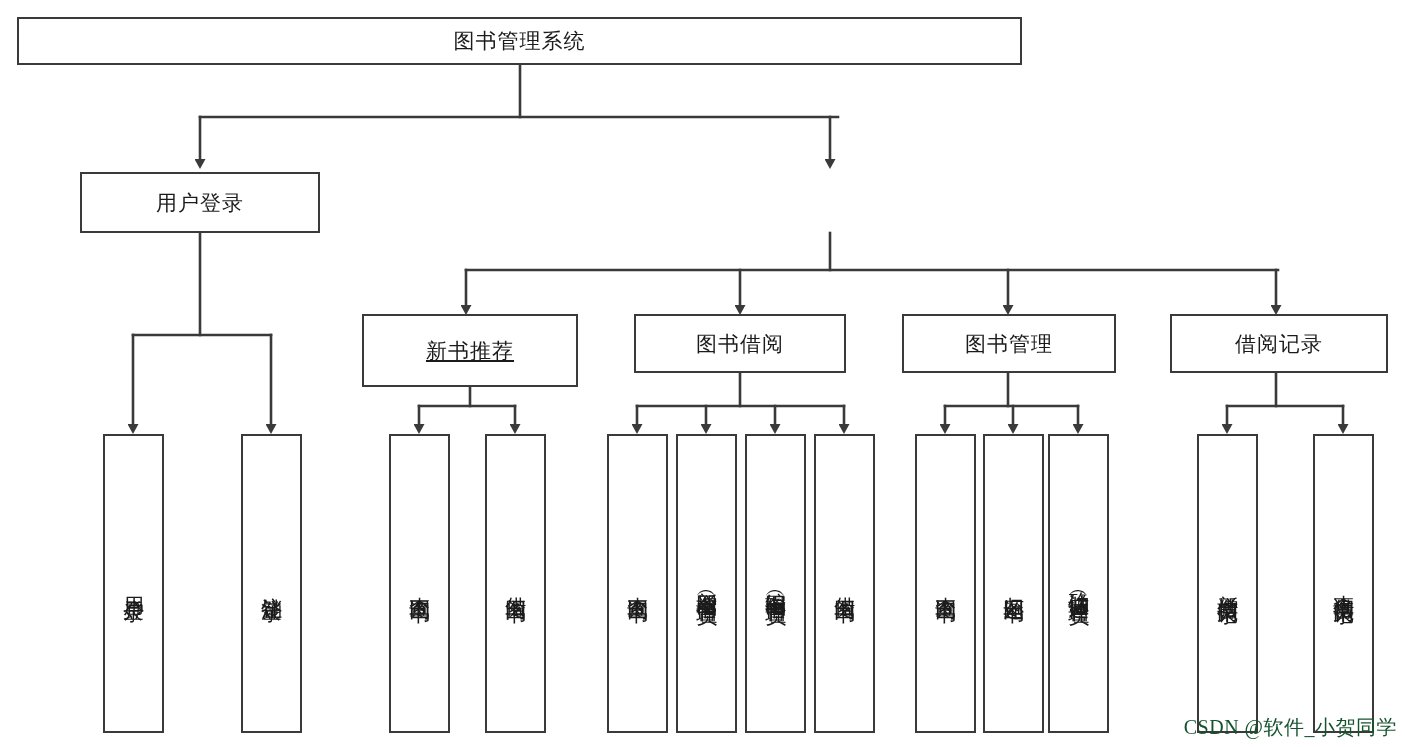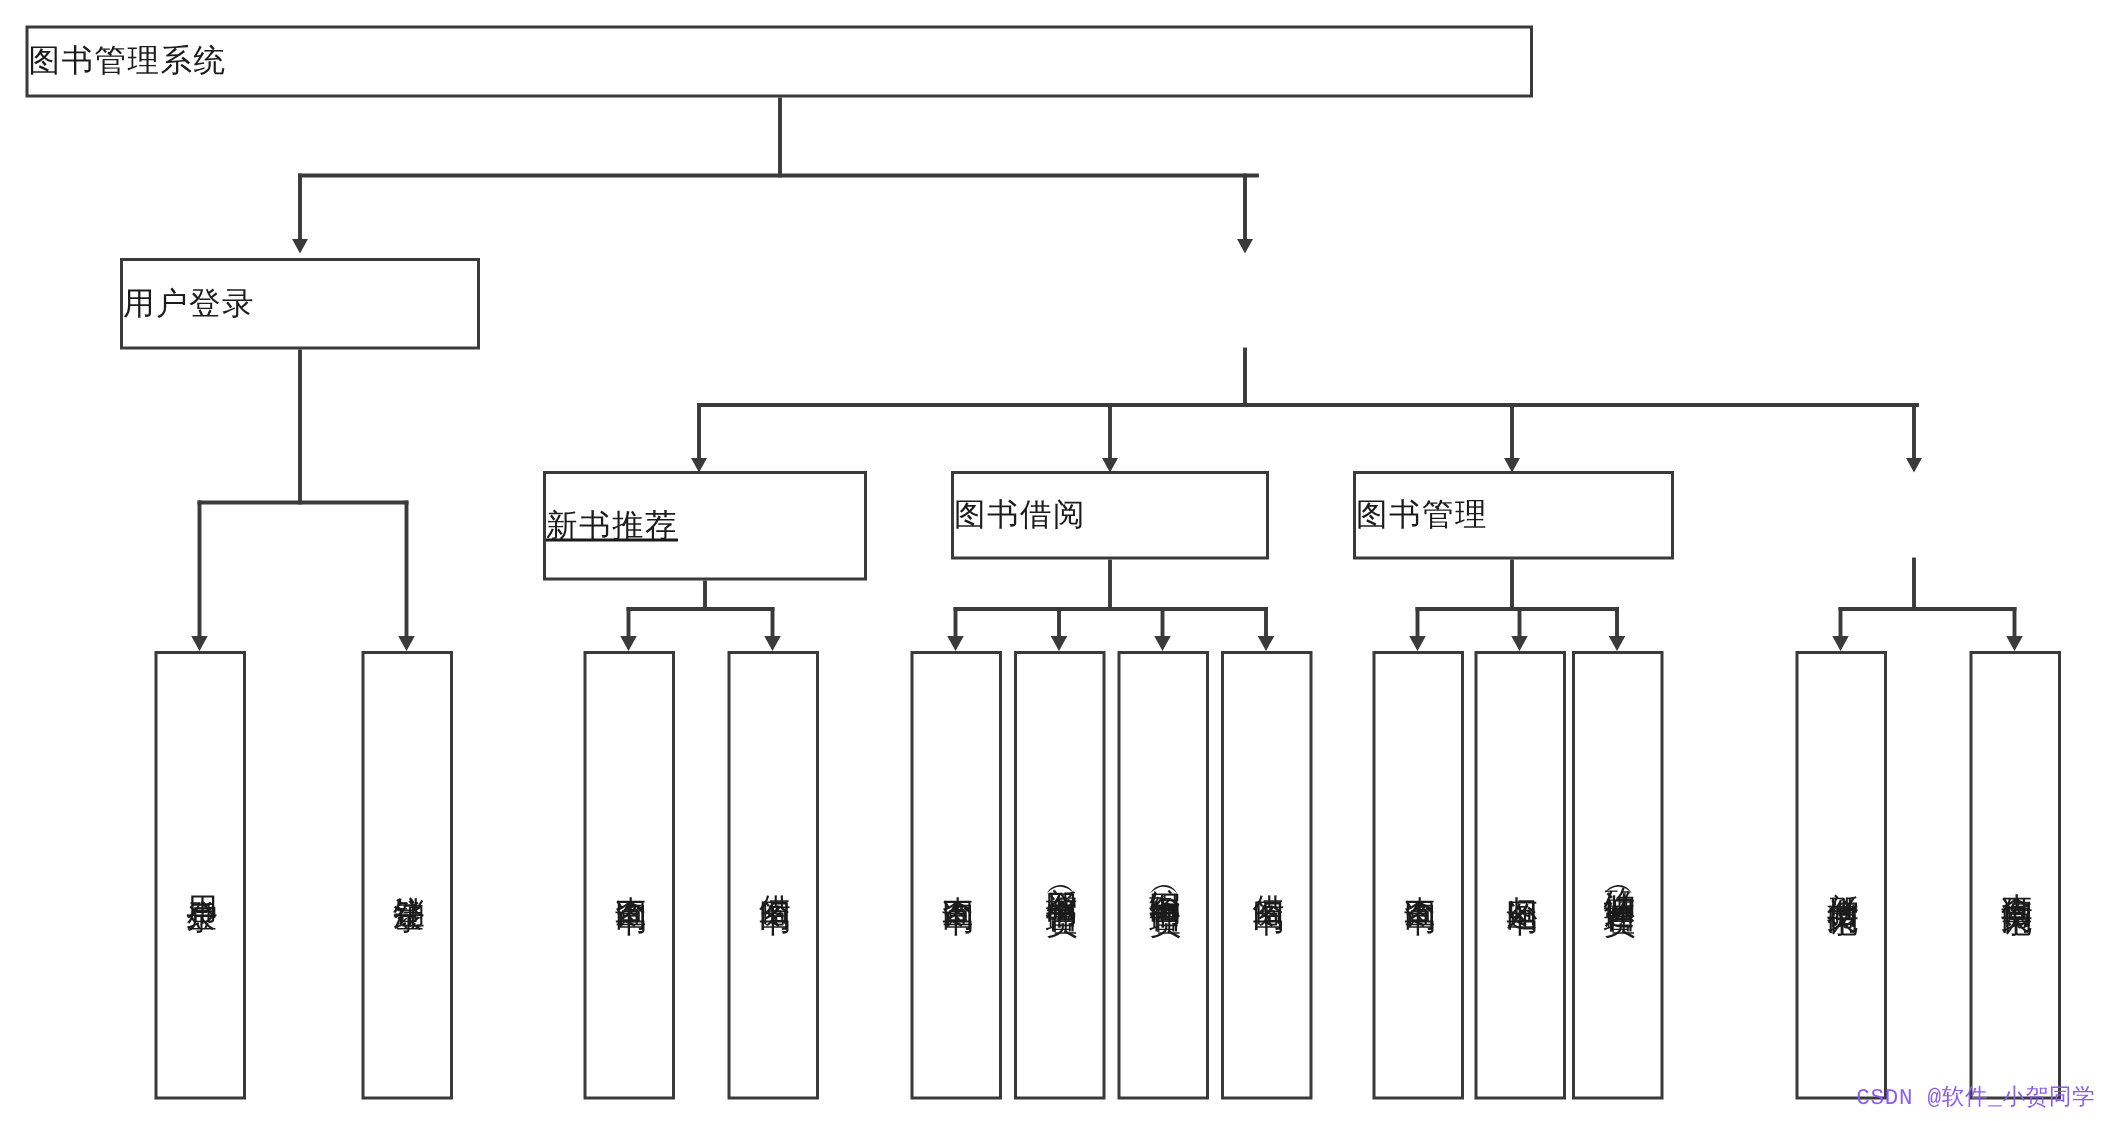--- a/index.html
+++ b/index.html
@@ -26,21 +26,21 @@
     height: 747px;
     pointer-events: none;
   }
   .node {
     position: absolute;
     box-sizing: border-box;
     background: #ffffff;
     border: 2px solid #3a3a3a;
     display: flex;
     align-items: center;
-    justify-content: flex-start;
+    justify-content: center;
     color: #1b1b1b;
     z-index: 3;
   }
   .node.horiz {
     font-size: 21px;
     line-height: 1.2;
     letter-spacing: 1px;
     white-space: nowrap;
   }
   .node.vert {
@@ -56,26 +56,26 @@
   .node.vert .label {
     writing-mode: vertical-rl;
     text-orientation: upright;
     white-space: nowrap;
     display: block;
   }
   #watermark {
     position: absolute;
     right: 8px;
     bottom: 6px;
-    font-size: 15px;
-    color: #8b5cf6;
+    font-size: 20px;
+    color: #14532d;
     letter-spacing: 0.5px;
     z-index: 6;
     white-space: nowrap;
-    font-family: Liberation Mono, monospace;
+    font-family: Liberation Serif, serif;
   }
 </style>
 </head>
 <body>
 
 <div id="canvas">
 
   <svg id="edges" viewBox="0 0 1405 747" width="1405" height="747">
     <defs>
       <marker id="arrow" markerWidth="10" markerHeight="11" refX="1" refY="5.5" orient="auto" markerUnits="userSpaceOnUse">
@@ -137,20 +137,23 @@
 
   <div class="node horiz" style="left:362px; top:314px; width:216px; height:73px;text-decoration:underline;">
     <span class="label">新书推荐</span>
   </div>
   <div class="node horiz" style="left:634px; top:314px; width:212px; height:59px;">
     <span class="label">图书借阅</span>
   </div>
   <div class="node horiz" style="left:902px; top:314px; width:214px; height:59px;">
     <span class="label">图书管理</span>
   </div>
+  <div class="node horiz" style="left:1170px; top:314px; width:218px; height:59px;">
+    <span class="label">借阅记录</span>
+  </div>
 
   <div class="node vert" style="left:103px; top:434px; width:61px; height:299px;">
     <span class="label">用户登录</span>
   </div>
   <div class="node vert" style="left:241px; top:434px; width:61px; height:299px;">
     <span class="label">注销登录</span>
   </div>
 
   <div class="node vert" style="left:389px; top:434px; width:61px; height:299px;">
     <span class="label">查询图书</span>

